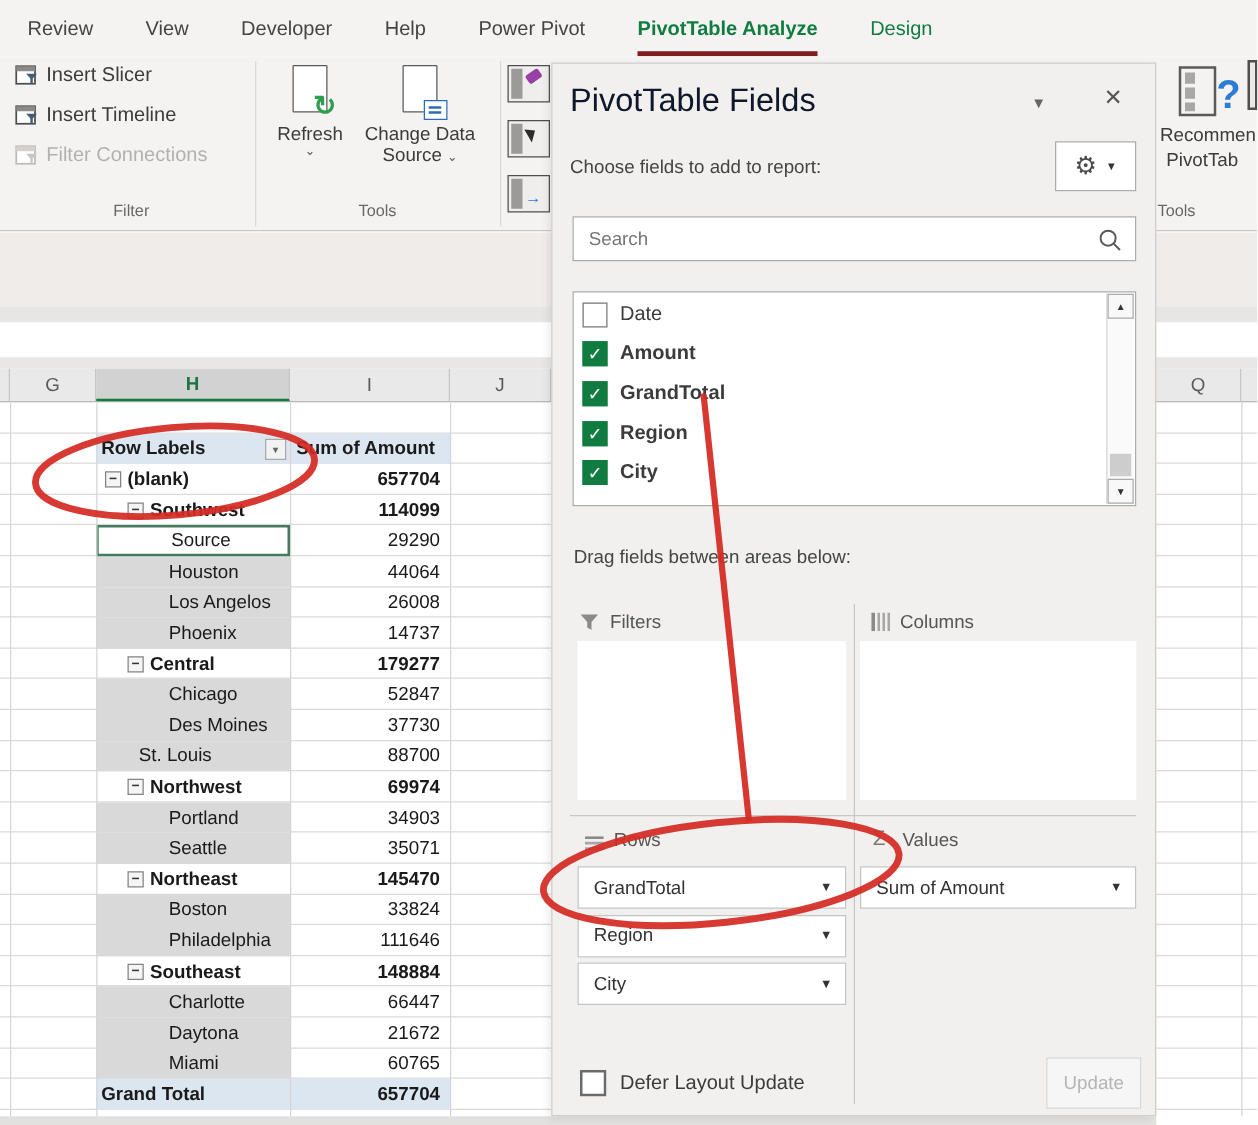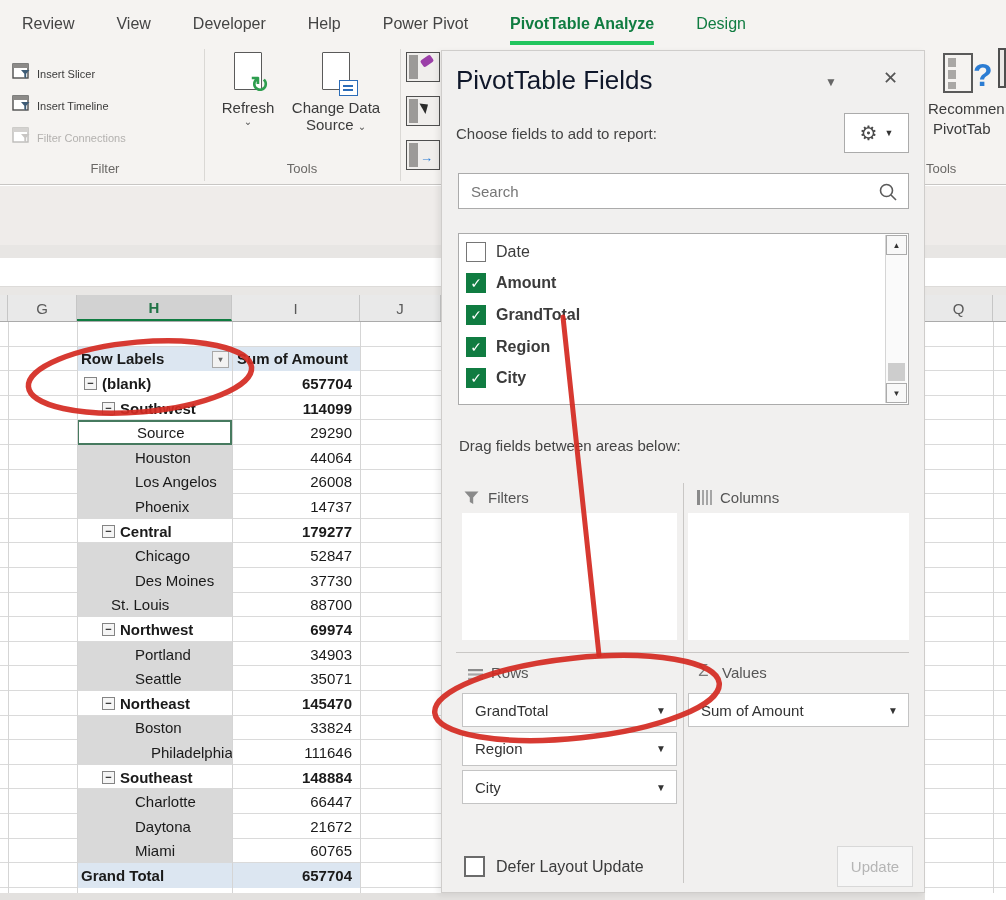--- a/index.html
+++ b/index.html
@@ -5,27 +5,27 @@
   * { margin:0; padding:0; box-sizing:border-box; }
   html,body { width:1006px; height:900px; overflow:hidden; }
   body { font-family:"Liberation Sans", sans-serif; background:#fff; position:relative; }
   .abs { position:absolute; }
   #app { position:absolute; left:0; top:0; width:1006px; height:900px; overflow:hidden; background:#fff; }
 
   
   #menubar { left:0; top:0; width:1006px; height:45px; background:#F5F3F1; display:flex; align-items:stretch; padding-left:22px; gap:42px; }
   .mtab { display:flex; align-items:center; font-size:16px; color:#444; cursor:default; padding-top:2px; }
   .mtab.contextual { color:#107C41; }
-  .mtab.active { color:#107C41; font-weight:bold; border-bottom:4px solid #22c55e; padding-top:6px; }
+  .mtab.active { color:#107C41; font-weight:bold; border-bottom:4px solid #7f1d1d; padding-top:6px; }
 
   
   #ribbon { left:0; top:45px; width:1006px; height:140px; background:#F5F3F1; border-bottom:1px solid #C8C6C4; }
   .vsep { position:absolute; top:4px; width:1px; height:132px; background:#DAD8D5; }
   .grp-label { position:absolute; top:116px; font-size:13px; color:#6A6866; text-align:center; }
-  .rbtn-row { position:absolute; left:12px; height:28px; display:flex; align-items:flex-end; gap:6px; font-size:11px; color:#3B3B3B; white-space:nowrap; }
+  .rbtn-row { position:absolute; left:12px; height:28px; display:flex; align-items:flex-start; gap:6px; font-size:16px; color:#3B3B3B; white-space:nowrap; }
   .rbtn-row.disabled { color:#B3B1AF; }
   .bigbtn { position:absolute; display:flex; flex-direction:column; align-items:center; font-size:15px; color:#3B3B3B; }
   .pagebox { width:28px; height:38px; background:#fff; border:1.5px solid #5A5A5A; border-radius:1px; position:relative; }
   .refresh-glyph { position:absolute; right:-8px; bottom:-6px; color:#2E9E4F; font-size:22px; font-weight:bold; line-height:20px; }
   .cds-glyph { position:absolute; right:-9px; bottom:-7px; width:19px; height:16px; border:1.5px solid #2B6CB8; background:#fff; }
   .cds-glyph:before { content:""; position:absolute; left:3px; top:4px; width:10px; height:1.5px; background:#2B6CB8; box-shadow:0 4px 0 #2B6CB8; }
   .chev { font-size:10px; color:#555; line-height:12px; }
   .partial-icon { position:absolute; width:34px; height:30px; border:1.5px solid #4F4F4F; background:#F0EEEC; }
   .partial-icon .bar { position:absolute; left:2px; top:2px; width:9px; height:24px; background:#9C9A98; }
   
@@ -266,21 +266,21 @@
             <span class="collapse-box">−</span>
             <span>Northeast</span>
           </div>
           <div class="icell b">145470</div>
         </div>
         <div class="grow" style="top: 393.6px;">
           <div class="hcell bggray" style="padding-left: 58px;">Boston</div>
           <div class="icell">33824</div>
         </div>
         <div class="grow" style="top: 418.2px;">
-          <div class="hcell bggray" style="padding-left: 74px;">Philadelphia</div>
+          <div class="hcell bggray" style="padding-left: 58px;">Philadelphia</div>
           <div class="icell">111646</div>
         </div>
         <div class="grow" style="top: 442.8px;">
           <div class="hcell b" style="padding-left: 25px;">
             <span class="collapse-box">−</span>
             <span>Southeast</span>
           </div>
           <div class="icell b">148884</div>
         </div>
         <div class="grow" style="top: 467.4px;">

